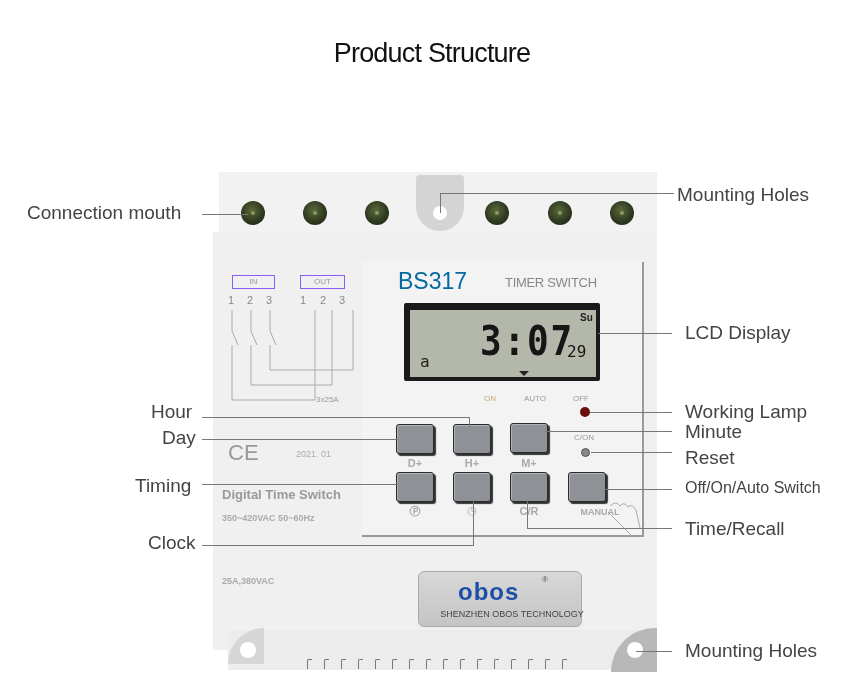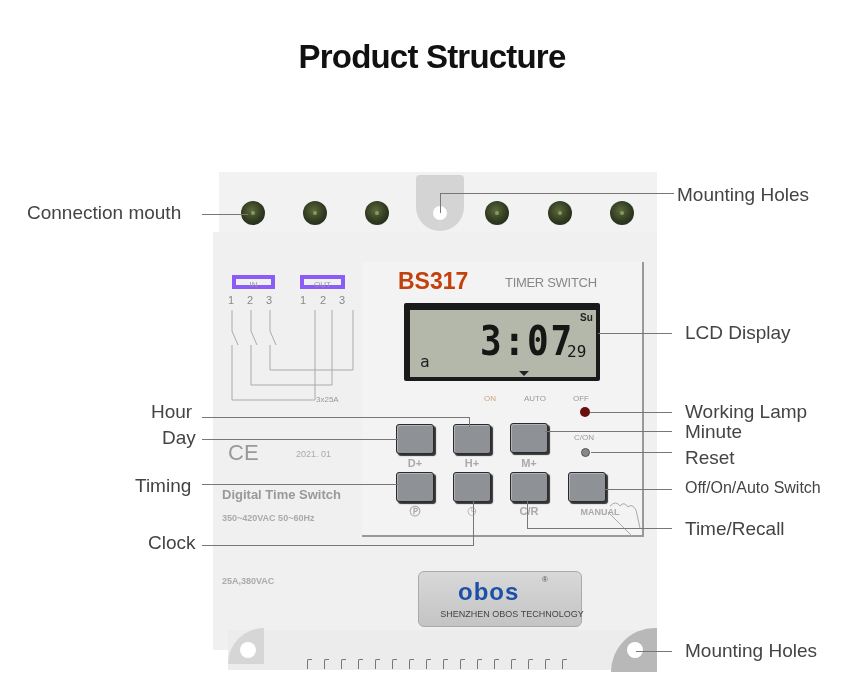--- a/index.html
+++ b/index.html
@@ -1,20 +1,20 @@
 <!DOCTYPE html>
 <html><head>
 <meta charset="utf-8">
 <style>
   * { box-sizing: border-box; margin: 0; padding: 0; }
   html, body { width: 864px; height: 690px; background: #ffffff; overflow: hidden; }
   body { position: relative; font-family: "Liberation Sans", "DejaVu Sans", sans-serif; color: #333; }
 
   .title { position: absolute; left: 0; width: 864px; top: 38px; text-align: center;
-    font-size: 33px; font-weight: bold; color: #111; letter-spacing: -0.8px; }
+    font-size: 27px; font-weight: normal; color: #111; letter-spacing: -0.8px; }
 
   .abs { position: absolute; }
 
   
   .top-strip { position: absolute; left: 219px; top: 172px; width: 438px; height: 62px; background: #f2f2f2; }
   .body-main { position: absolute; left: 213px; top: 232px; width: 444px; height: 418px; background: #f0f0f0; }
   .body-lower { position: absolute; left: 228px; top: 630px; width: 414px; height: 40px; background: #ececec; }
   .mount-tab-top { position: absolute; left: 416px; top: 175px; width: 48px; height: 56px;
     background: #d4d4d4; border-radius: 4px 4px 24px 24px; }
   .mount-tab-top .hole { position: absolute; left: 17px; top: 31px; width: 14px; height: 14px; border-radius: 50%; background: #fff; }
@@ -26,28 +26,28 @@
     background: #d6d6d6; border-radius: 36px 0 0 0; }
   .corner-left .hole, .corner-right .hole { position: absolute; width: 16px; height: 16px; border-radius: 50%; background: #fff; }
   .corner-left .hole { left: 12px; top: 14px; }
   .corner-right { position: absolute; left: 611px; top: 628px; width: 46px; height: 44px;
     background: #b8b8b8; border-radius: 46px 0 0 0; }
   .corner-right .hole { left: 16px; top: 14px; }
 
   .vent { position: absolute; top: 659px; width: 5px; height: 10px; border: 1.5px solid #777; border-right: none; border-bottom: none; border-radius: 2px 0 0 0; }
 
   
-  .wbox { position: absolute; height: 14px; border: 4px solid #8b5cf6; font-size: 8px; color: #999; text-align: center; line-height: 12px; }
+  .wbox { position: absolute; height: 14px; border: 1px solid #8b5cf6; font-size: 8px; color: #999; text-align: center; line-height: 12px; }
   .wnum { position: absolute; font-size: 11px; color: #888; }
   .wtext { position: absolute; font-size: 8px; color: #999; }
 
   
   .panel { position: absolute; left: 362px; top: 262px; width: 282px; height: 275px;
     border-right: 2px solid #999; border-bottom: 2px solid #999; background: #f3f3f3; }
-  .model { position: absolute; left: 398px; top: 268px; font-size: 23px; color: #c2410c; font-weight: bold; }
+  .model { position: absolute; left: 398px; top: 268px; font-size: 23px; color: #0369a1; font-weight: normal; }
   .model-sub { position: absolute; left: 505px; top: 275px; font-size: 13px; color: #888; letter-spacing: -0.3px; }
   .lcd-frame { position: absolute; left: 404px; top: 303px; width: 196px; height: 78px; background: #1a1a1a; border-radius: 2px; }
   .lcd { position: absolute; left: 410px; top: 310px; width: 186px; height: 67px; background: #b4b8ab; }
   .lcd-main { position: absolute; left: 480px; top: 318px; font-family: "DejaVu Sans Mono", monospace; font-size: 40px; font-weight: bold; color: #161616; letter-spacing: 2px; transform: scaleX(0.9); transform-origin: left; }
   .lcd-sec { position: absolute; left: 567px; top: 342px; font-family: "DejaVu Sans Mono", monospace; font-size: 16px; color: #161616; }
   .lcd-day { position: absolute; left: 420px; top: 352px; font-family: "DejaVu Sans Mono", monospace; font-size: 16px; color: #222; }
   .lcd-su { position: absolute; left: 580px; top: 312px; font-size: 10px; font-weight: bold; color: #222; }
   .lcd-arrow { position: absolute; left: 519px; top: 371px; width: 0; height: 0; border-left: 5px solid transparent; border-right: 5px solid transparent; border-top: 5px solid #222; }
 
   .mode { position: absolute; top: 394px; font-size: 8px; color: #999; }

